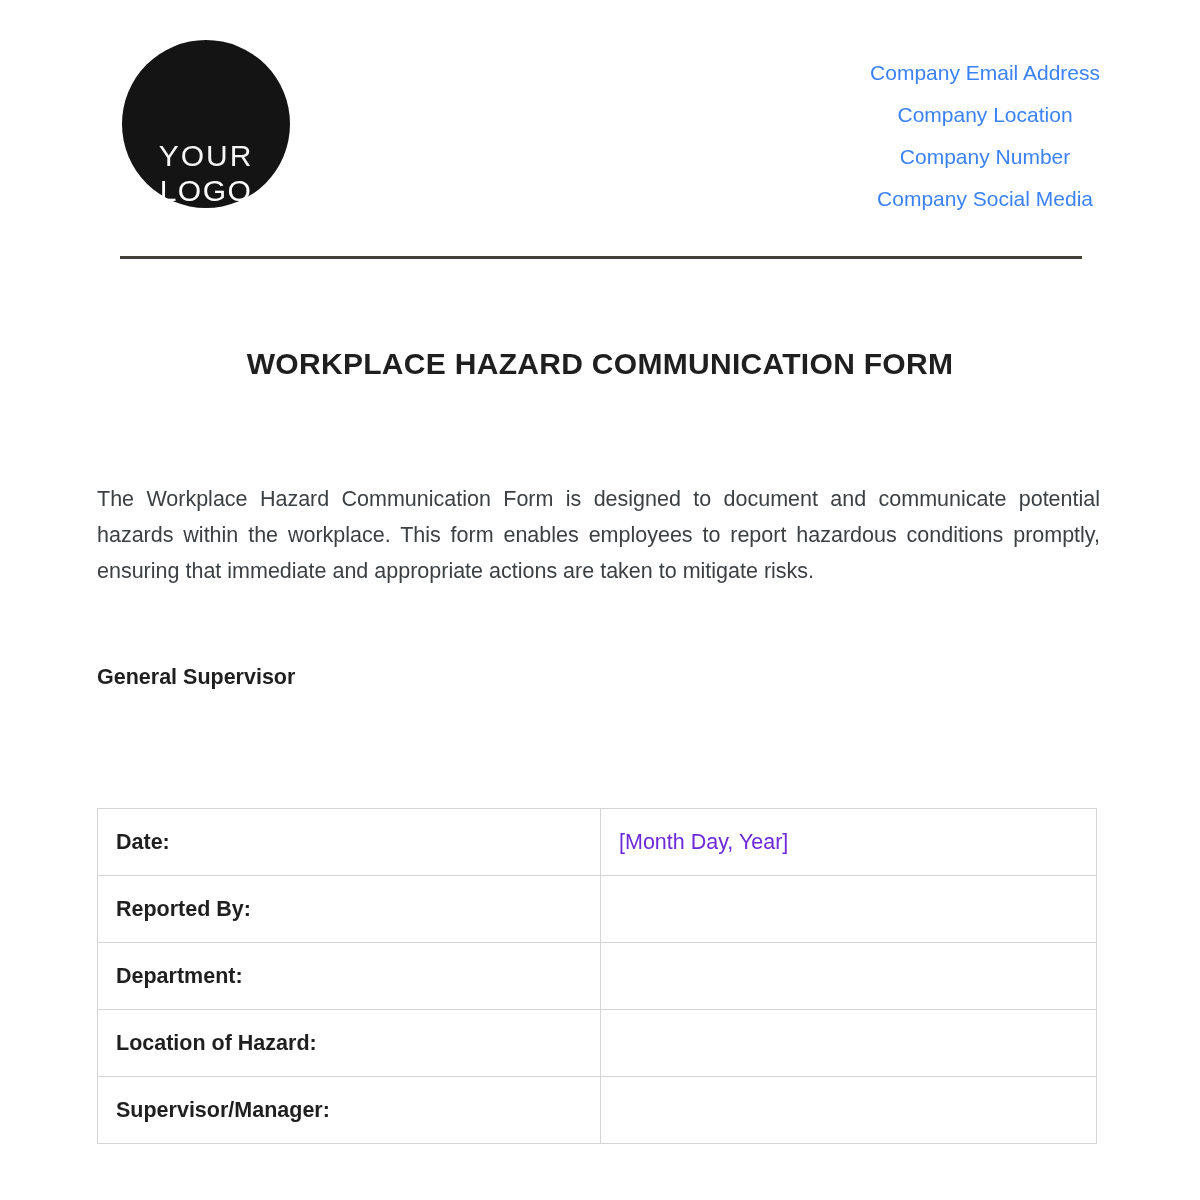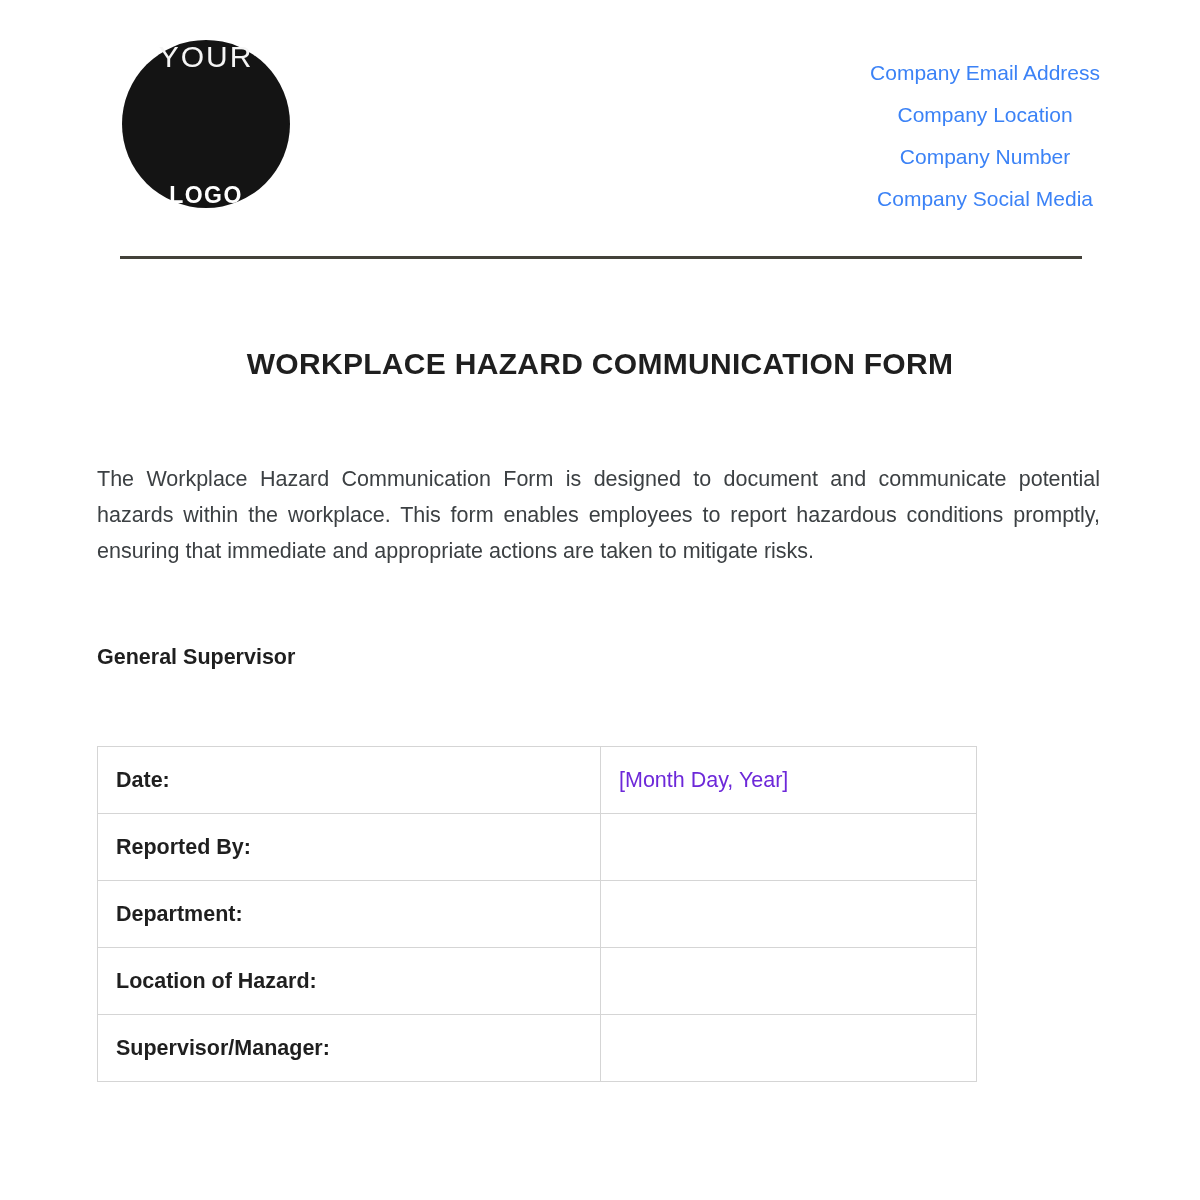--- a/index.html
+++ b/index.html
@@ -18,33 +18,33 @@
     justify-content: space-between;
     align-items: flex-start;
     padding: 40px 100px 0 122px;
   }
   .logo {
     width: 168px; height: 168px;
     border-radius: 50%;
     background: #141414;
     color: #ffffff;
     display: flex; flex-direction: column;
-    align-items: center; justify-content: space-between;
+    align-items: center; justify-content: flex-end;
     line-height: 1.15;
     flex: 0 0 auto;
   }
   .logo-your {
     font-size: 30px;
     font-weight: 300;
     letter-spacing: 2px;
     color: #f5f5f5;
   }
   .logo-logo {
-    font-size: 23px;
-    font-weight: 700;
+    font-size: 30px;
+    font-weight: 400;
     letter-spacing: 1.5px;
   }
   .contact {
     text-align: center;
     font-size: 21px;
     line-height: 42px;
     color: #3b82f6;
     padding-top: 12px;
   }
 
@@ -59,39 +59,39 @@
     margin-top: 88px;
     text-align: center;
     font-size: 30px;
     font-weight: 700;
     letter-spacing: 0.3px;
     color: #1f1f1f;
   }
 
   
   .intro {
-    margin: 80px 100px 0 97px;
+    margin: 100px 100px 0 97px;
     font-size: 21.5px;
     line-height: 36px;
     text-align: justify;
     color: #3c4043;
   }
 
   
   .section-heading {
     margin: 76px 97px 0 97px;
     font-size: 21.5px;
     font-weight: 700;
     color: #1f1f1f;
   }
 
   
   .info-table {
-    margin: 76px 97px 0 97px;
-    width: 880px;
+    margin: 118px 97px 0 97px;
+    width: 1000px;
     border-collapse: collapse;
     table-layout: fixed;
   }
   .info-table td {
     border: 1px solid #d5d5d5;
     height: 67px;
     padding: 0 18px;
     font-size: 21.5px;
     vertical-align: middle;
     background: #ffffff;

